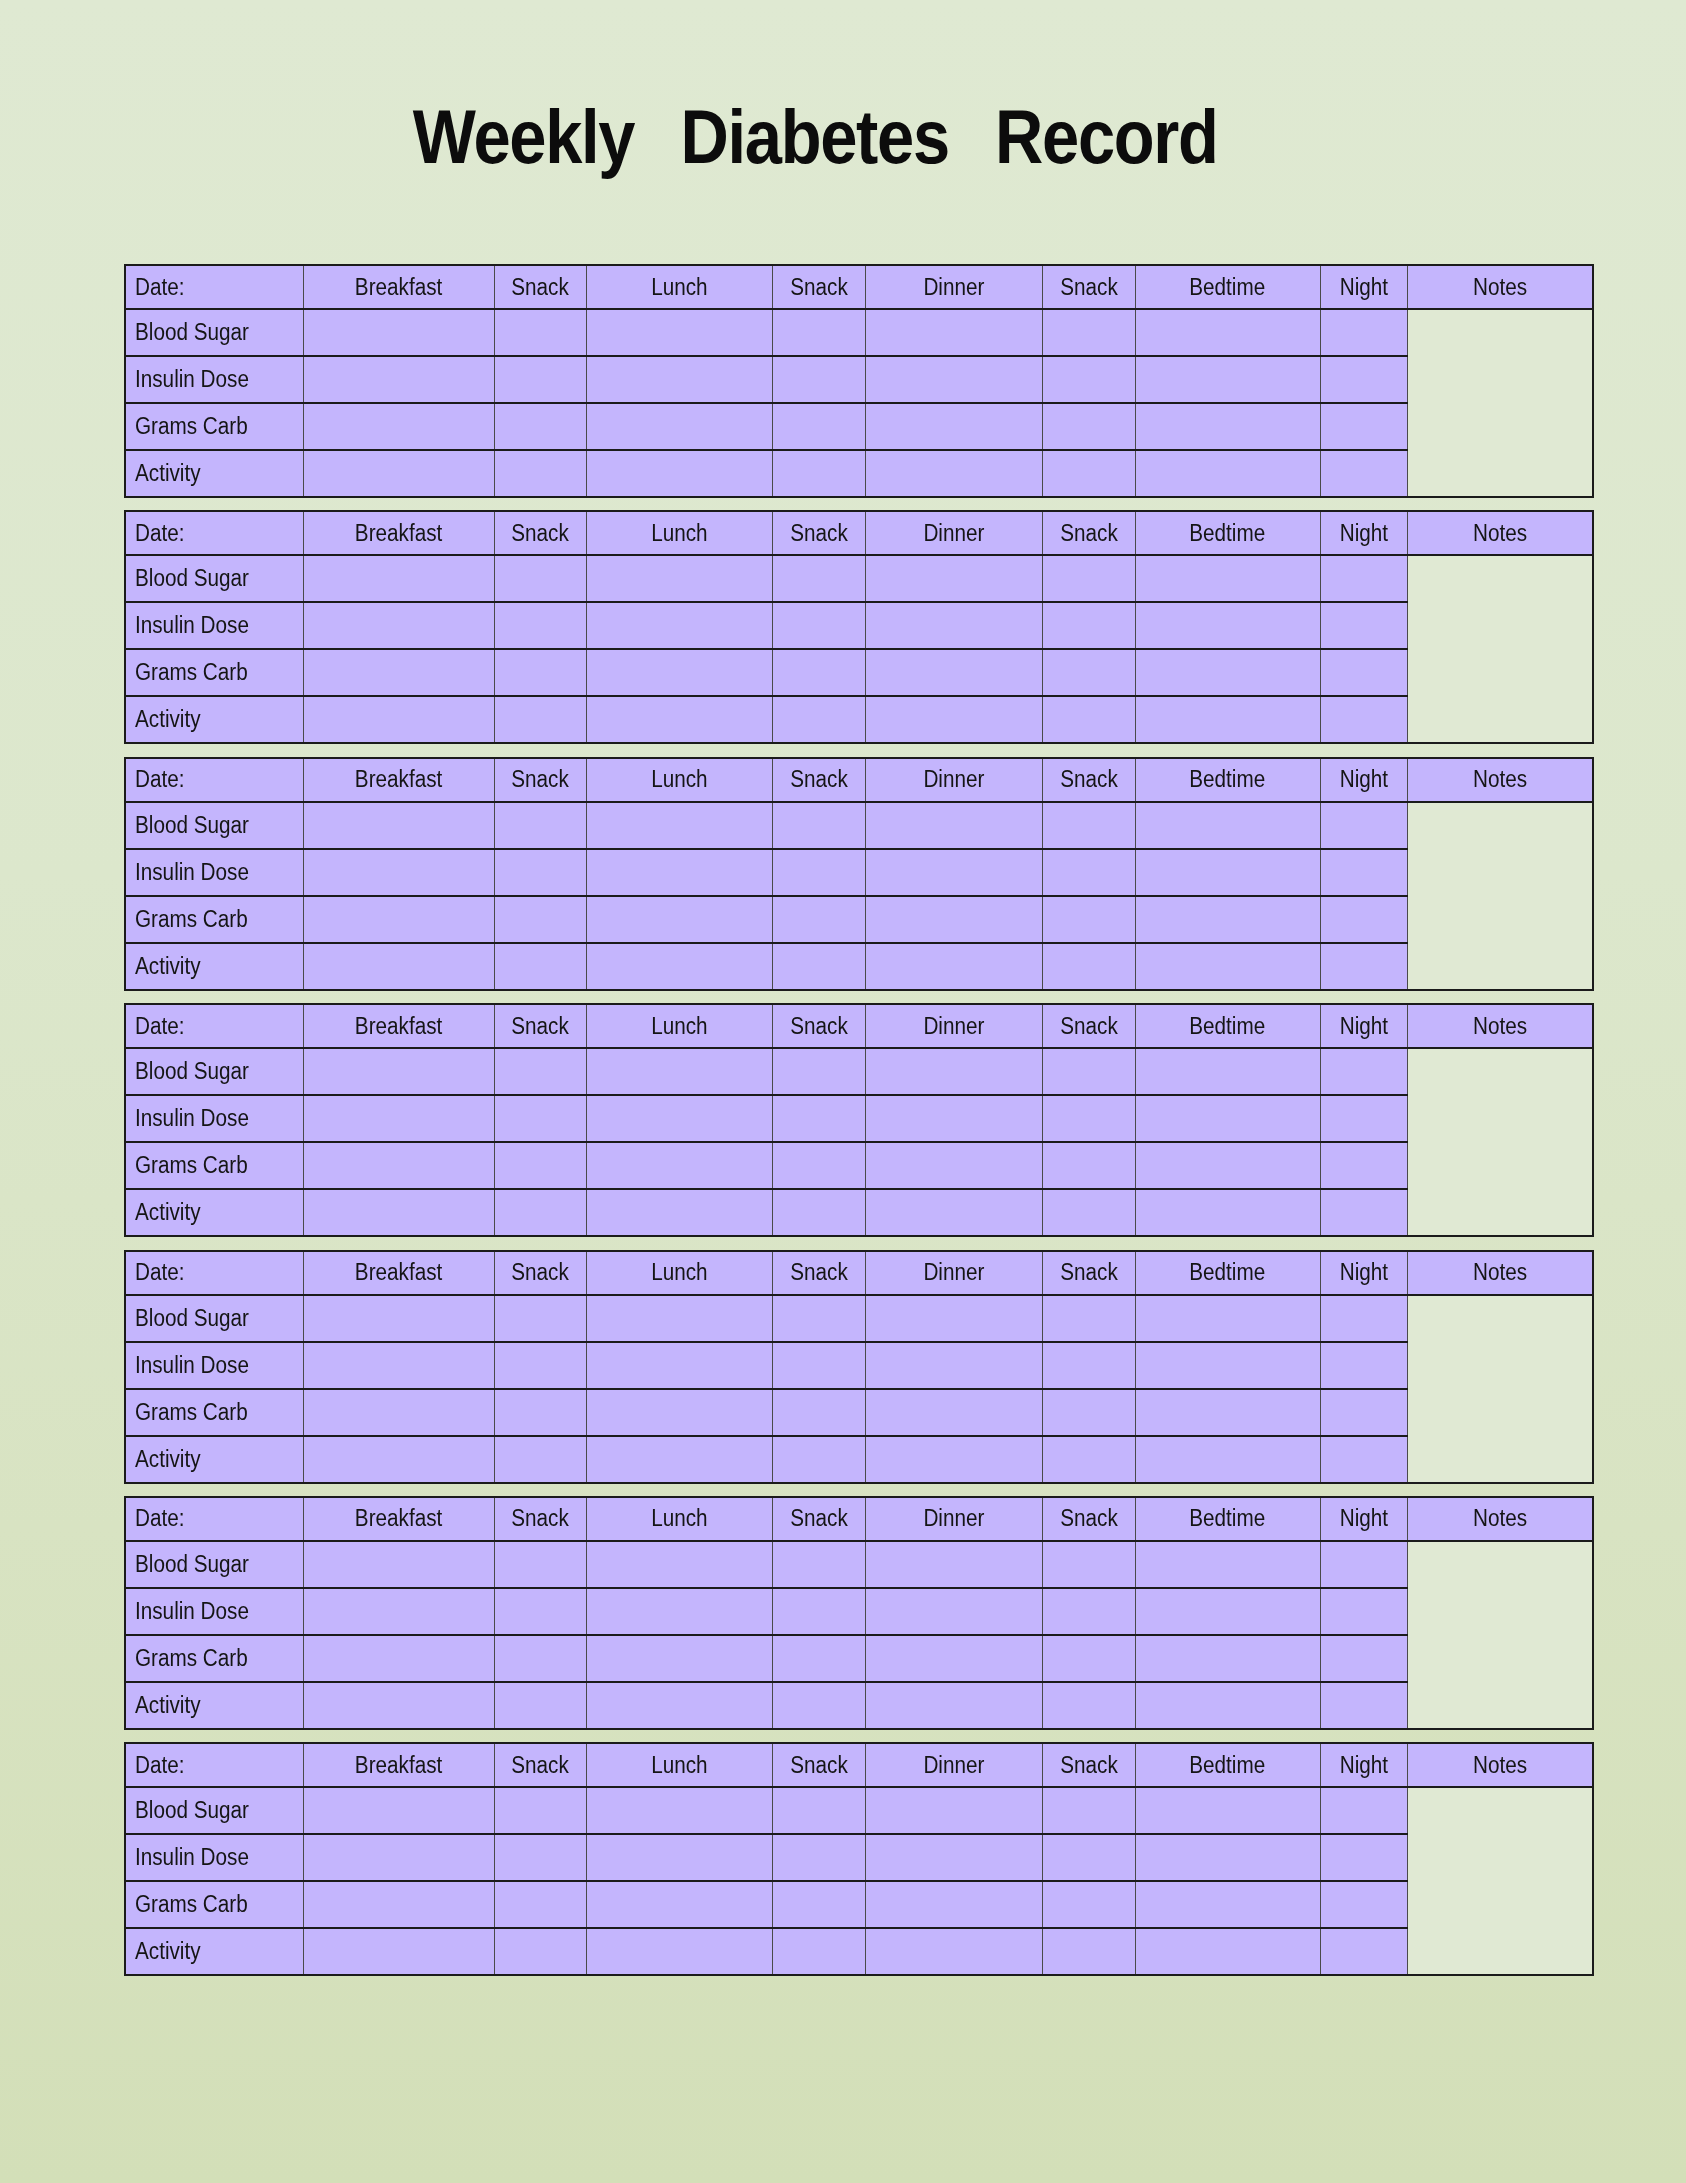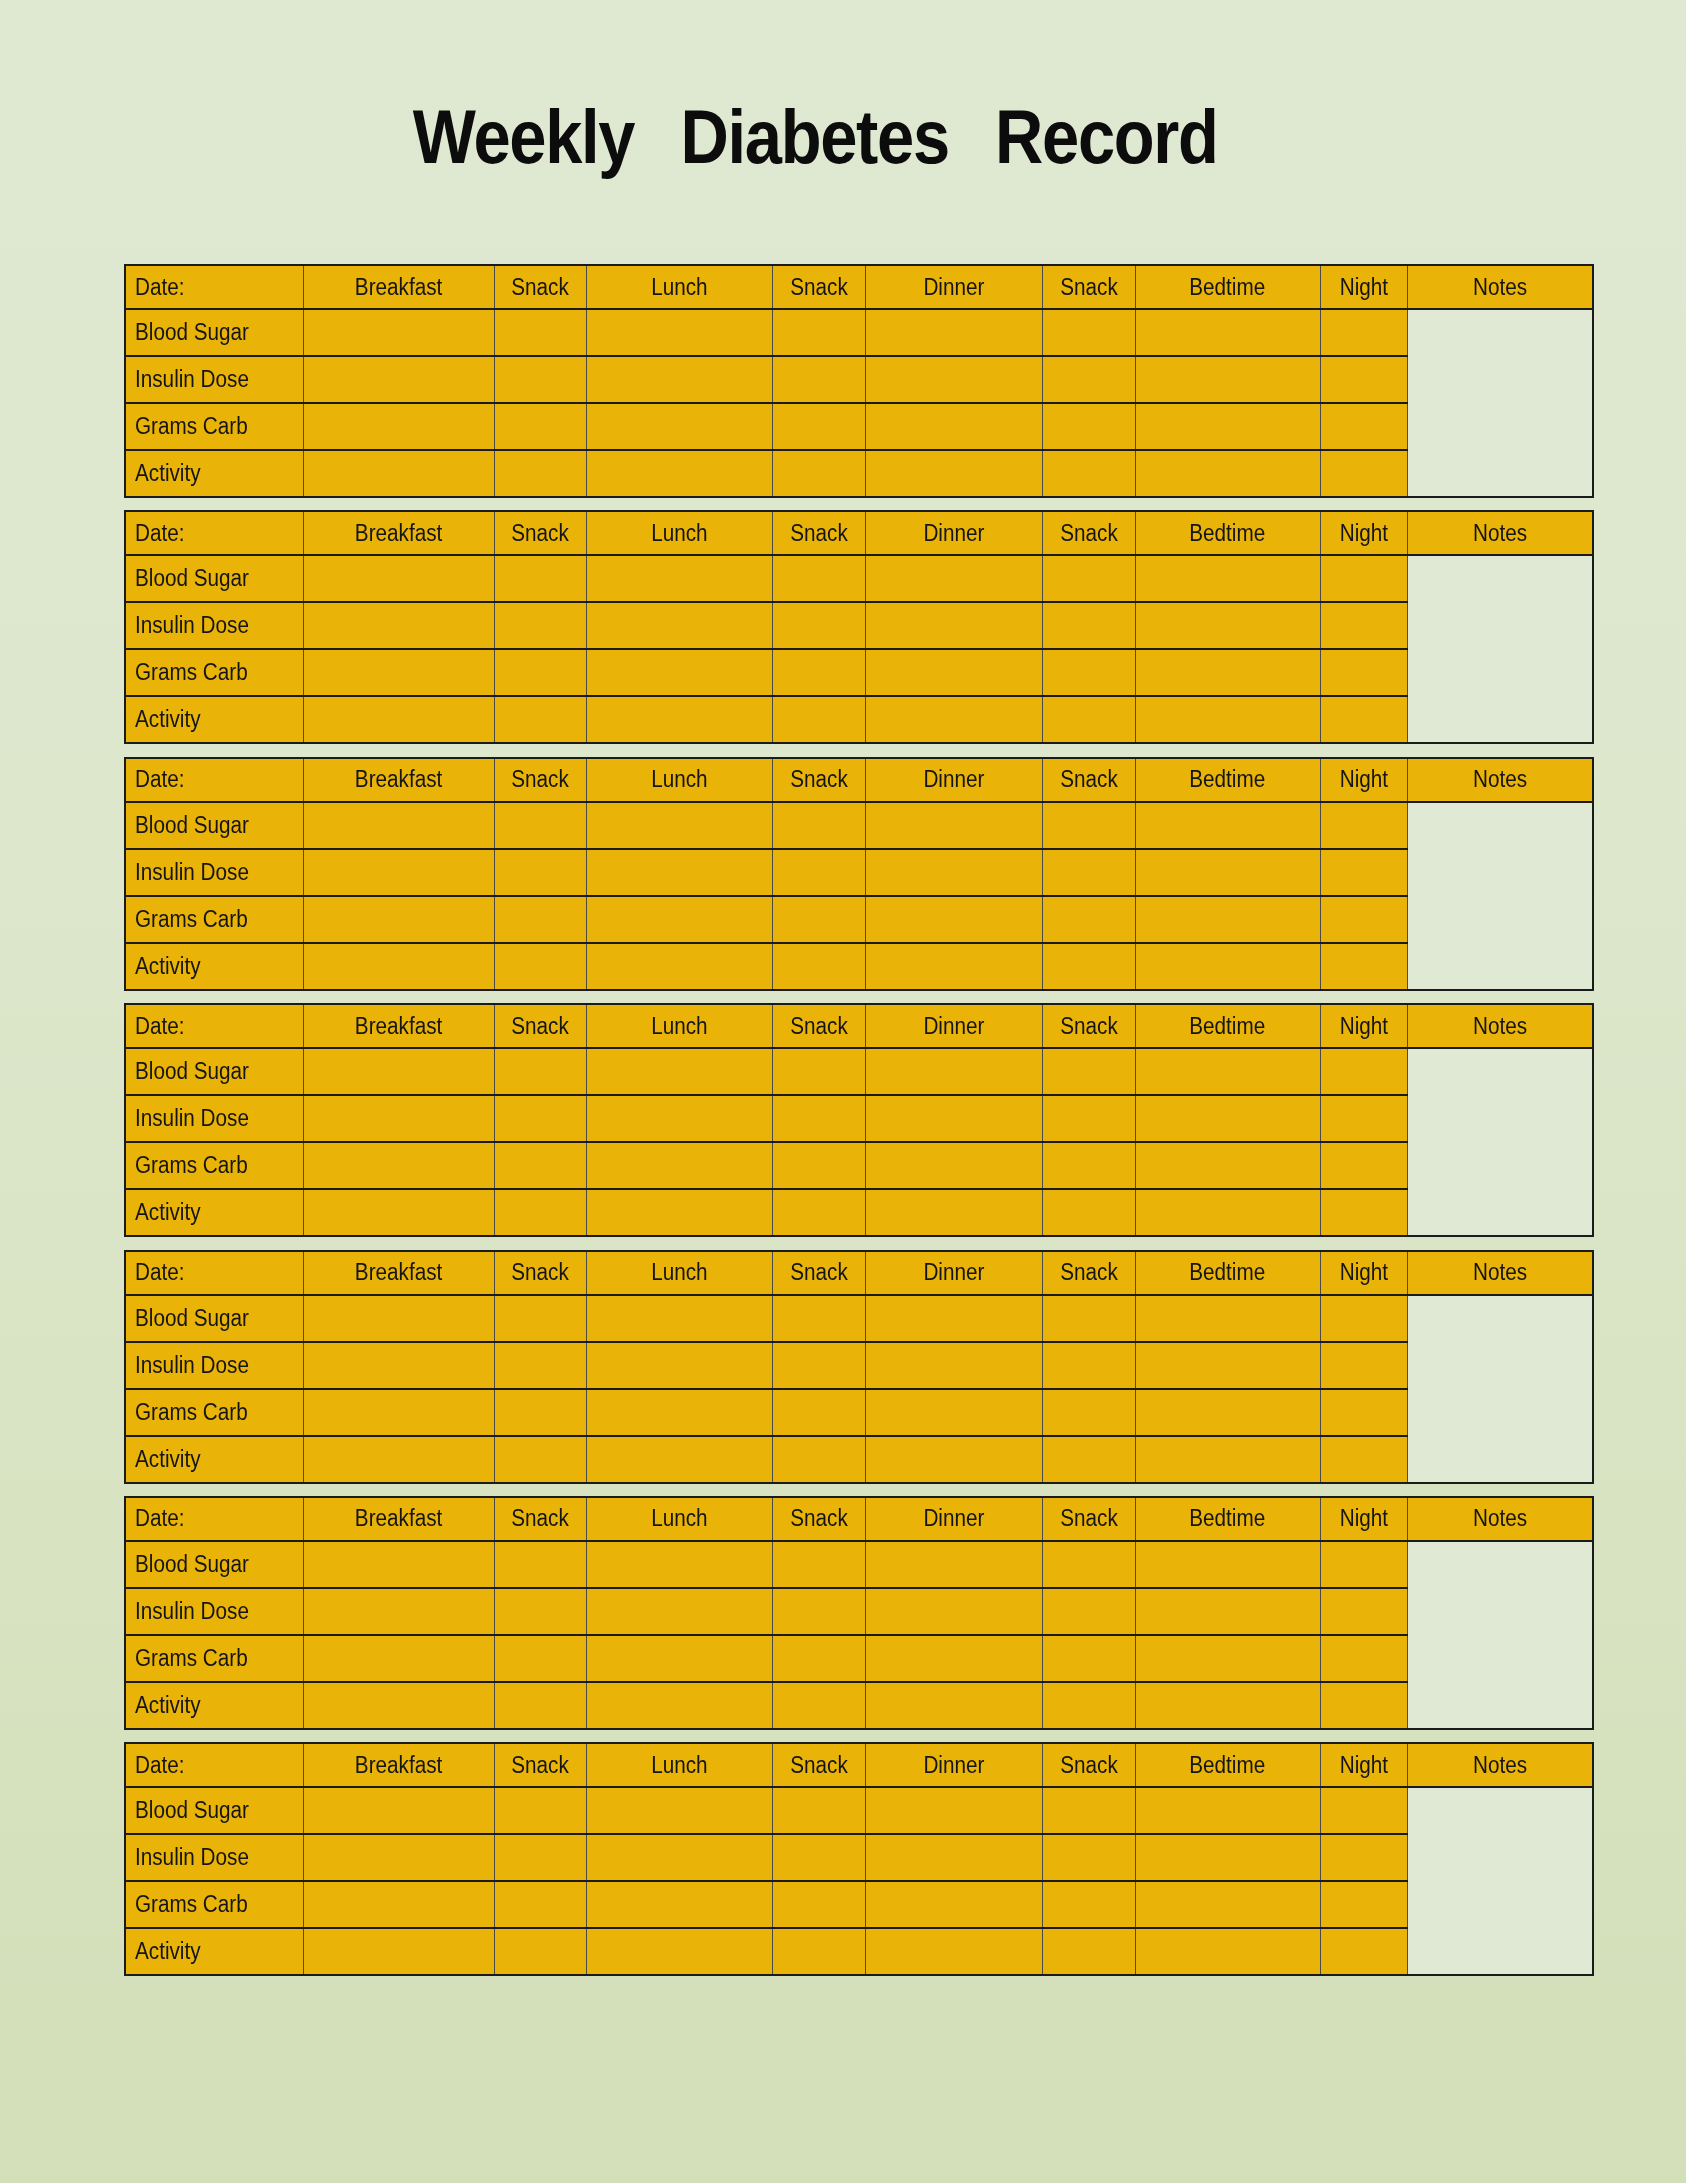--- a/index.html
+++ b/index.html
@@ -35,21 +35,21 @@
   }
   #blocks {
     margin: 89px 0 0 124px;
     width: 1467px;
   }
   table.week {
     border-collapse: collapse;
     table-layout: fixed;
     width: 1467px;
     margin: 0 0 12.4px 0;
-    background: #eab308;
+    background: #c4b5fd;
     border: 2.2px solid #1b1b1b;
   }
   table.week th, table.week td {
     border-left: 1.5px solid #4a4a4a;
     border-right: 1.5px solid #4a4a4a;
     border-top: 2.2px solid #1b1b1b;
     border-bottom: 2.2px solid #1b1b1b;
     padding: 0;
     font-size: 23px;
     font-weight: normal;

